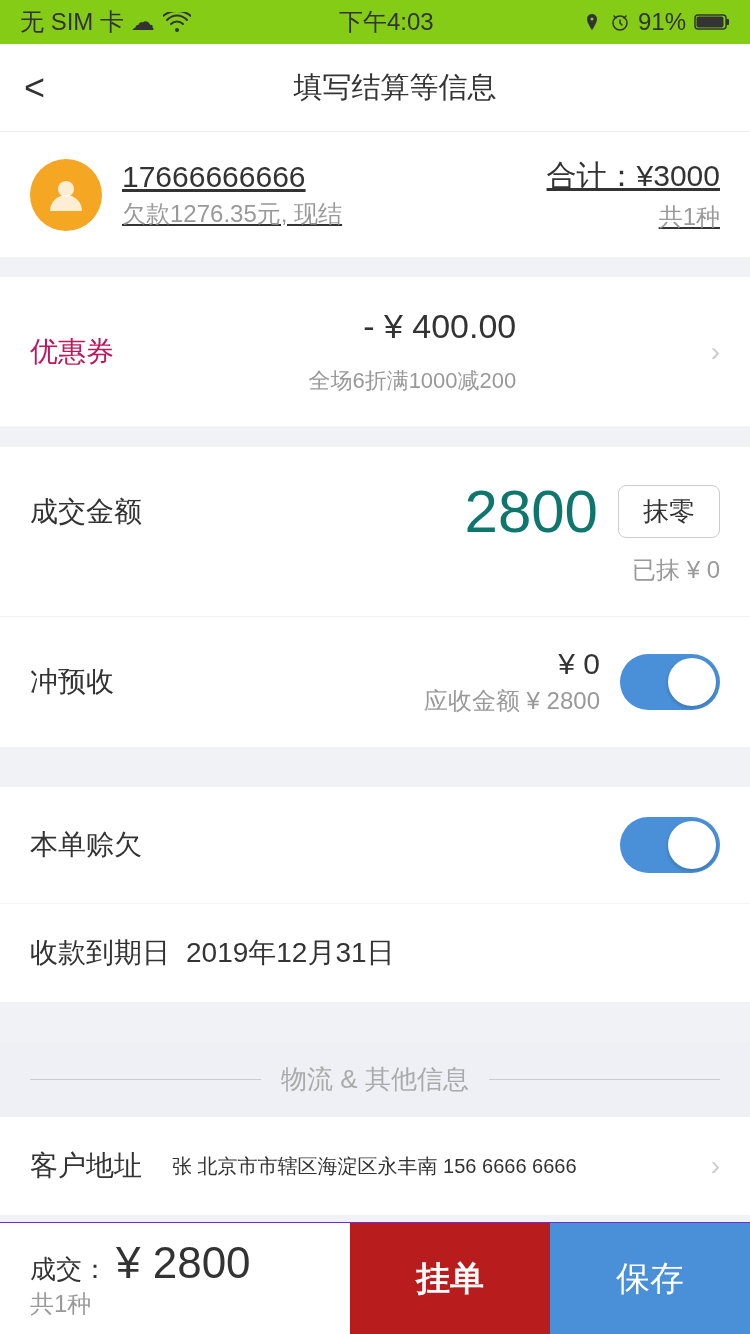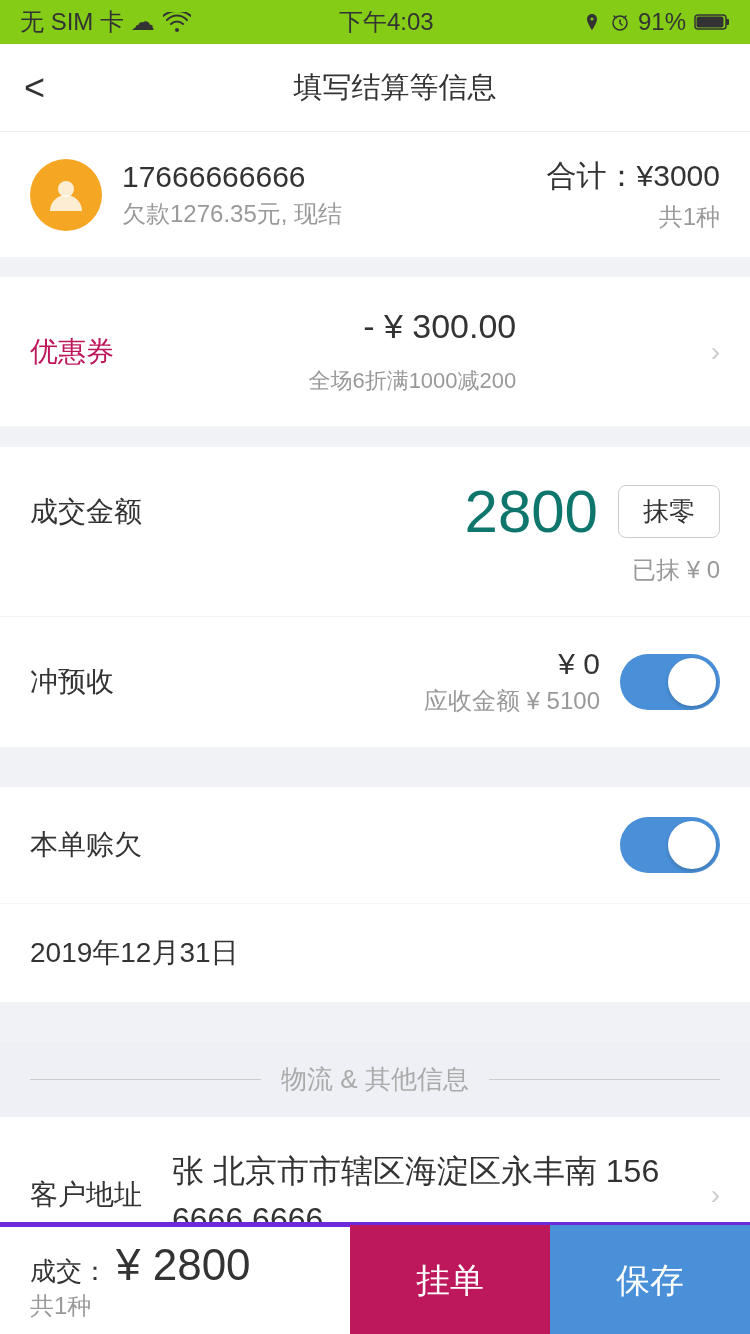--- a/index.html
+++ b/index.html
@@ -57,20 +57,21 @@
     }
 
     
     .customer-card {
       background: #fff;
       margin-top: 0;
       padding: 24px 30px;
       display: flex;
       align-items: center;
       justify-content: space-between;
+      text-decoration: underline;
     }
     .customer-left { display: flex; align-items: center; gap: 20px; }
     .avatar {
       width: 72px;
       height: 72px;
       border-radius: 50%;
       background: #f5a623;
       display: flex;
       align-items: center;
       justify-content: center;
@@ -210,58 +211,59 @@
 
     
     .address-section {
       background: #fff;
       padding: 30px;
       display: flex;
       align-items: center;
       justify-content: space-between;
     }
     .address-label { font-size: 28px; color: #333; flex-shrink: 0; }
-    .address-value { font-size: 32px; color: #333; margin-left: 30px; flex: 1; line-height: 1.5; }
+    .address-value { font-size: 20px; color: #333; margin-left: 30px; flex: 1; line-height: 1.5; }
     .address-chevron { color: #ccc; font-size: 28px; }
 
     
     .empty-space {
       background: #f0f2f5;
       height: 200px;
     }
 
     
     .bottom-bar {
       position: fixed;
       bottom: 0;
       left: 0;
       width: 750px;
       height: 112px;
       background: #fff;
       display: flex;
       align-items: center;
-      border-top: 5px solid #6d28d9;
+      border-top: 1px solid #6d28d9;
     }
     .bottom-info {
       flex: 1;
       padding: 0 30px;
     }
     .bottom-deal { font-size: 26px; color: #333; }
     .bottom-amount { font-size: 44px; color: #333; font-weight: 500; }
     .bottom-count { font-size: 24px; color: #999; }
     .btn-hangsale {
       width: 200px;
       height: 112px;
-      background: #be185d;
+      background: #b91c1c;
       display: flex;
       align-items: center;
       justify-content: center;
       font-size: 34px;
       color: #fff;
       cursor: pointer;
+      font-weight: bold;
     }
     .btn-save {
       width: 200px;
       height: 112px;
       background: #4a90d9;
       display: flex;
       align-items: center;
       justify-content: center;
       font-size: 34px;
       color: #fff;
@@ -324,21 +326,21 @@
       <div class="total-amount">合计：¥3000</div>
       <div class="total-count">共1种</div>
     </div>
   </div>
 
   <div class="section-divider"></div>
 
   <div class="row">
     <span class="row-label">优惠券</span>
     <div class="row-right coupon-right">
-      <span class="coupon-amount">- ¥ 300.00</span>
+      <span class="coupon-amount">- ¥ 400.00</span>
       <span class="coupon-desc">全场6折满1000减200</span>
     </div>
     <span class="chevron-icon">›</span>
   </div>
 
   <div class="section-divider"></div>
 
   <div class="deal-section">
     <div class="deal-row">
       <span class="deal-label">成交金额</span>
@@ -349,40 +351,41 @@
     </div>
     <div class="deal-sub">已抹  ¥ 0</div>
   </div>
 
   <div class="prepay-section">
     <div class="prepay-row">
       <span class="prepay-label">冲预收</span>
       <div class="prepay-right">
         <div class="prepay-amount-col">
           <div class="prepay-amount">¥ 0</div>
-          <div class="prepay-receivable">应收金额 ¥ 5100</div>
+          <div class="prepay-receivable">应收金额 ¥ 2800</div>
         </div>
         <div class="toggle">
           <div class="toggle-knob"></div>
         </div>
       </div>
     </div>
   </div>
 
   <div class="section-divider"></div>
 
   <div class="debt-section">
     <span class="debt-label">本单赊欠</span>
     <div class="toggle">
       <div class="toggle-knob"></div>
     </div>
   </div>
 
   <div class="duedate-section">
     <div class="duedate-row">
+      <span class="duedate-label">收款到期日</span>
       <span class="duedate-value">2019年12月31日</span>
     </div>
   </div>
 
   <div class="section-divider"></div>
 
   <div class="logistics-sep">
     <div class="logistics-line"></div>
     <span class="logistics-text">物流 &amp; 其他信息</span>
     <div class="logistics-line"></div>

